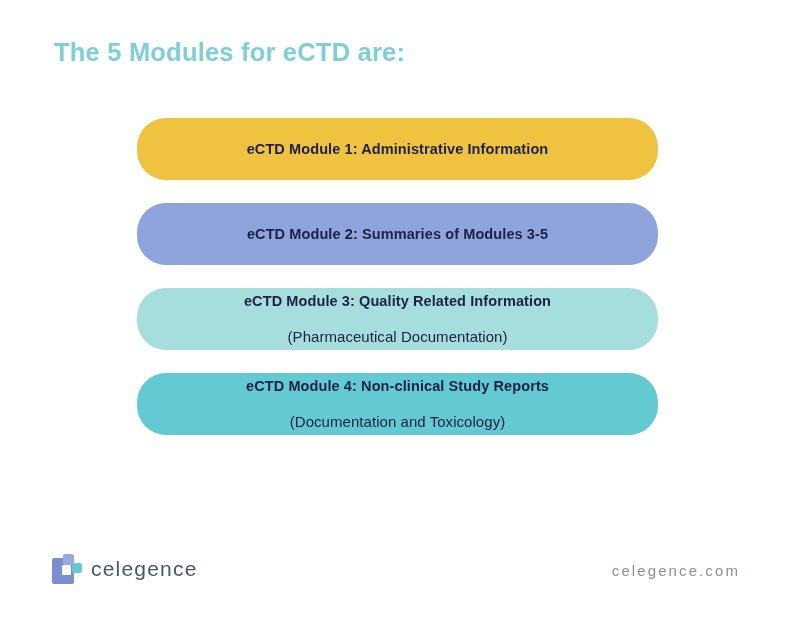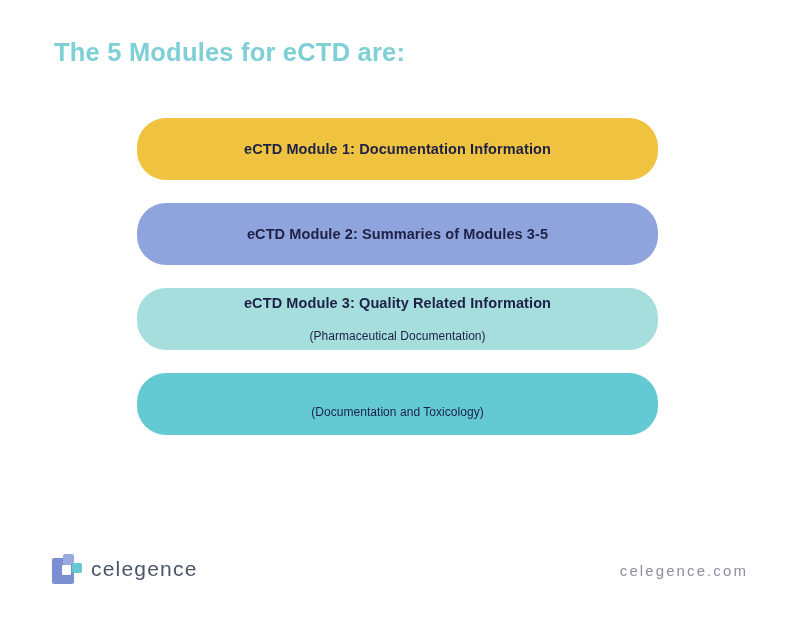--- a/index.html
+++ b/index.html
@@ -57,38 +57,38 @@
   .module-title {
     font-size: 14.5px;
     font-weight: 700;
     color: #1d2145;
     letter-spacing: 0.1px;
     line-height: 1.25;
     text-align: center;
     white-space: nowrap;
   }
   .module-sub {
-    font-size: 12px;
+    font-size: 15px;
     font-weight: 400;
     color: #1d2145;
     letter-spacing: 0.05px;
     line-height: 1.3;
     text-align: center;
     margin-top: 17px;
     white-space: nowrap;
   }
   .module-sub:empty {
     display: none;
   }
 
   
   .footer {
     position: absolute;
     left: 0;
-    right: 0;
+    right: 8px;
     bottom: 18px;
     height: 46px;
   }
   .brand {
     position: absolute;
     left: 52px;
     top: 0;
     display: flex;
     align-items: center;
     gap: 9px;
@@ -152,30 +152,31 @@
 </style>
 </head>
 <body>
 
 <div class="slide">
 
   <div class="page-title" style="color: rgb(126, 207, 214);">The 5 Modules for eCTD are:</div>
 
   <div class="modules">
       <div class="module-bar" style="background: rgb(239, 194, 63);">
-        <div class="module-title" style="color: rgb(29, 33, 69);">eCTD Module 1: Documentation Information</div>
+        <div class="module-title" style="color: rgb(29, 33, 69);">eCTD Module 1: Administrative Information</div>
       </div>
       <div class="module-bar" style="background: rgb(143, 163, 220); margin-top: 23px;">
         <div class="module-title" style="color: rgb(29, 33, 69);">eCTD Module 2: Summaries of Modules 3-5</div>
       </div>
       <div class="module-bar" style="background: rgb(165, 222, 220); align-items: center;">
         <div class="module-title" style="color: rgb(29, 33, 69);">eCTD Module 3: Quality Related Information</div>
         <div class="module-sub" style="color: rgb(29, 33, 69);">(Pharmaceutical Documentation)</div>
       </div>
       <div class="module-bar" style="background: rgb(99, 201, 211);">
+        <div class="module-title" style="color: rgb(29, 33, 69);">eCTD Module 4: Non-clinical Study Reports</div>
         <div class="module-sub" style="color: rgb(29, 33, 69);">(Documentation and Toxicology)</div>
       </div>
     </div>
 
   <div class="footer">
     <div class="brand">
       <div class="logo-mark">
         <span class="blk b-main"></span>
         <span class="blk b-top"></span>
         <span class="blk b-white"></span>

